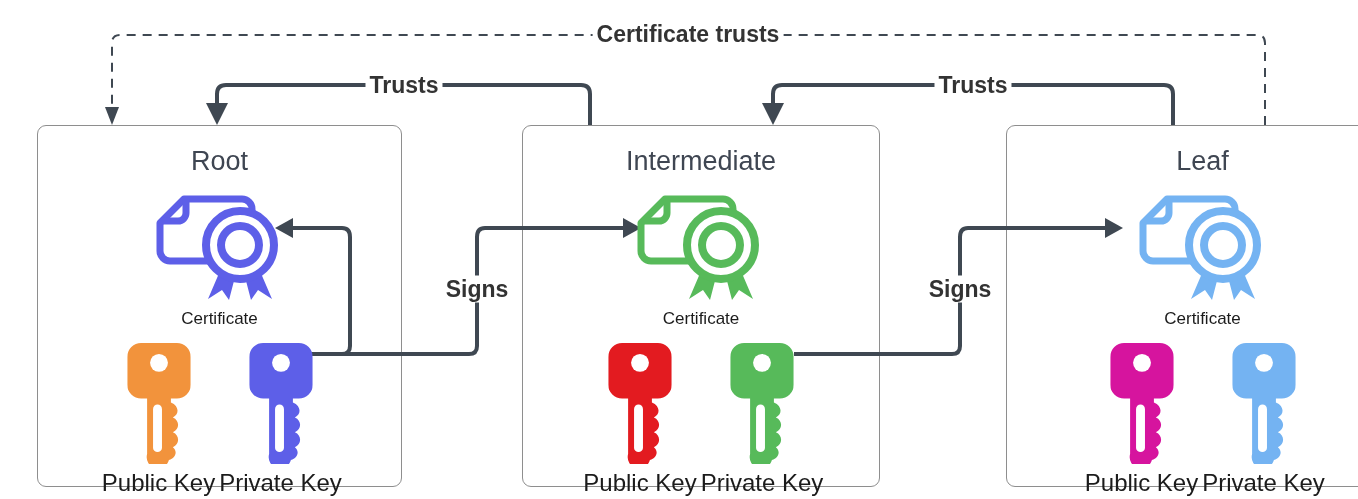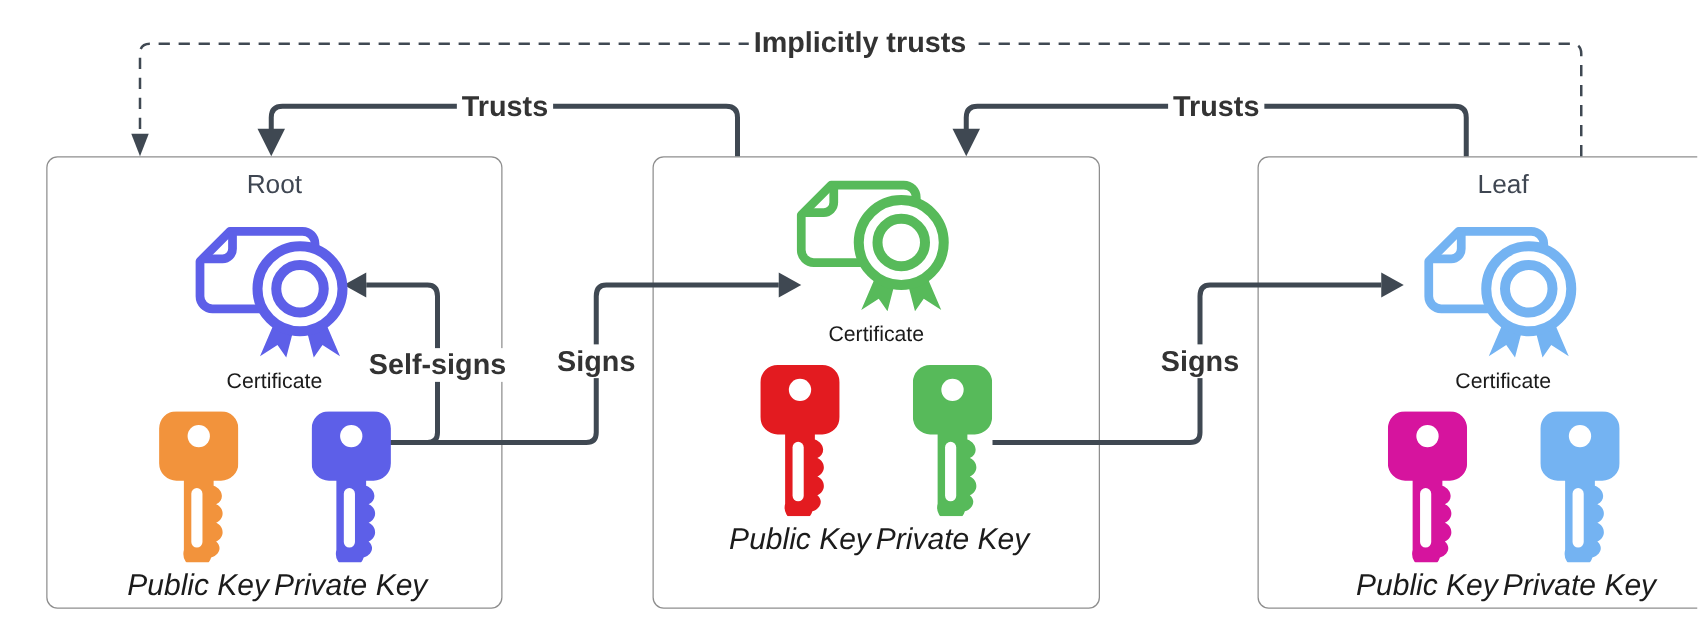--- a/index.html
+++ b/index.html
@@ -11,27 +11,27 @@
   .node {
     position:absolute; top:125px; height:362px; background:#ffffff;
     border:1px solid #8E8E8E; border-radius:9px; box-sizing:border-box;
     display:flex; flex-direction:column; align-items:center;
   }
   .node-root         { left:37px;   width:365px; }
   .node-intermediate { left:522px;  width:358px; }
   .node-leaf         { left:1006px; width:375px; }
   .node-leaf .inner-shift { transform:translateX(9px); display:flex; flex-direction:column; align-items:center; width:100%; }
   .node-root .inner-shift, .node-intermediate .inner-shift { display:flex; flex-direction:column; align-items:center; width:100%; }
-  .node-title { margin-top:6px; font-size:21px; line-height:31px; color:#3F4652; }
+  .node-title { margin-top:20px; font-size:27px; line-height:31px; color:#3F4652; }
   .cert-icon  { margin-top:16px; width:128px; height:110px; position:relative; z-index:10; }
   .cert-label { margin-top:2px; font-size:17px; line-height:28px; color:#1b1b1b; }
   .keys-row   { display:flex; margin-top:10px; gap:4px; }
   .key-col    { display:flex; flex-direction:column; align-items:center; width:118px; }
   .key-icon   { width:64px; height:121px; position:relative; z-index:10; }
-  .key-label  { margin-top:5px; font-size:24px; line-height:28px; color:#1b1b1b; white-space:nowrap;font-style:italic; }
+  .key-label  { margin-top:5px; font-size:24px; line-height:28px; color:#1b1b1b; white-space:nowrap; }
   
   #connector-overlay { position:absolute; left:0; top:0; z-index:2; pointer-events:none; }
   
   .edge-label {
     position:absolute; z-index:6; transform:translate(-50%,-50%);
     background:#ffffff; padding:0 4px; font-weight:bold; font-size:23px;
     color:#333333; white-space:nowrap;
   }
 </style>
 </head>
@@ -79,20 +79,21 @@
             <use href="#key-shape" color="#5D5FE8" style="color: rgb(93, 95, 232);"></use>
           </svg>
           <div class="key-label">Private Key</div>
         </div>
       </div>
     </div>
   </div>
 
   <div class="node node-intermediate">
     <div class="inner-shift">
+      <div class="node-title">Intermediate</div>
       <svg class="cert-icon" viewBox="0 0 128 110">
         <use href="#cert-shape" color="#57BA5A" style="color: rgb(87, 186, 90);"></use>
       </svg>
       <div class="cert-label">Certificate</div>
       <div class="keys-row">
         <div class="key-col">
           <svg class="key-icon" viewBox="0 0 64 122">
             <use href="#key-shape" color="#E31B20" style="color: rgb(227, 27, 32);"></use>
           </svg>
           <div class="key-label">Public Key</div>
@@ -149,20 +150,19 @@
         <polygon points="112,125 105,107 119,107"></polygon>
         <polygon points="217,125 206,103 228,103"></polygon>
         <polygon points="773,125 762,103 784,103"></polygon>
         <polygon points="275,228 293,218 293,238"></polygon>
         <polygon points="641,228 623,218 623,238"></polygon>
         <polygon points="1123,228 1105,218 1105,238"></polygon>
       </g>
     </g>
   </svg>
 
-  <div class="edge-label" style="left:688px; top:34px;">Implicitly trusts</div>
+  <div class="edge-label" style="left:688px; top:34px;">Certificate trusts</div>
   <div class="edge-label" style="left:404px; top:85px;">Trusts</div>
   <div class="edge-label" style="left:973px; top:85px;">Trusts</div>
-  <div class="edge-label" style="left:350px; top:292px;">Self-signs</div>
   <div class="edge-label" style="left:477px; top:289px;">Signs</div>
   <div class="edge-label" style="left:960px; top:289px;">Signs</div>
 
 </div>
 
 </body></html>

